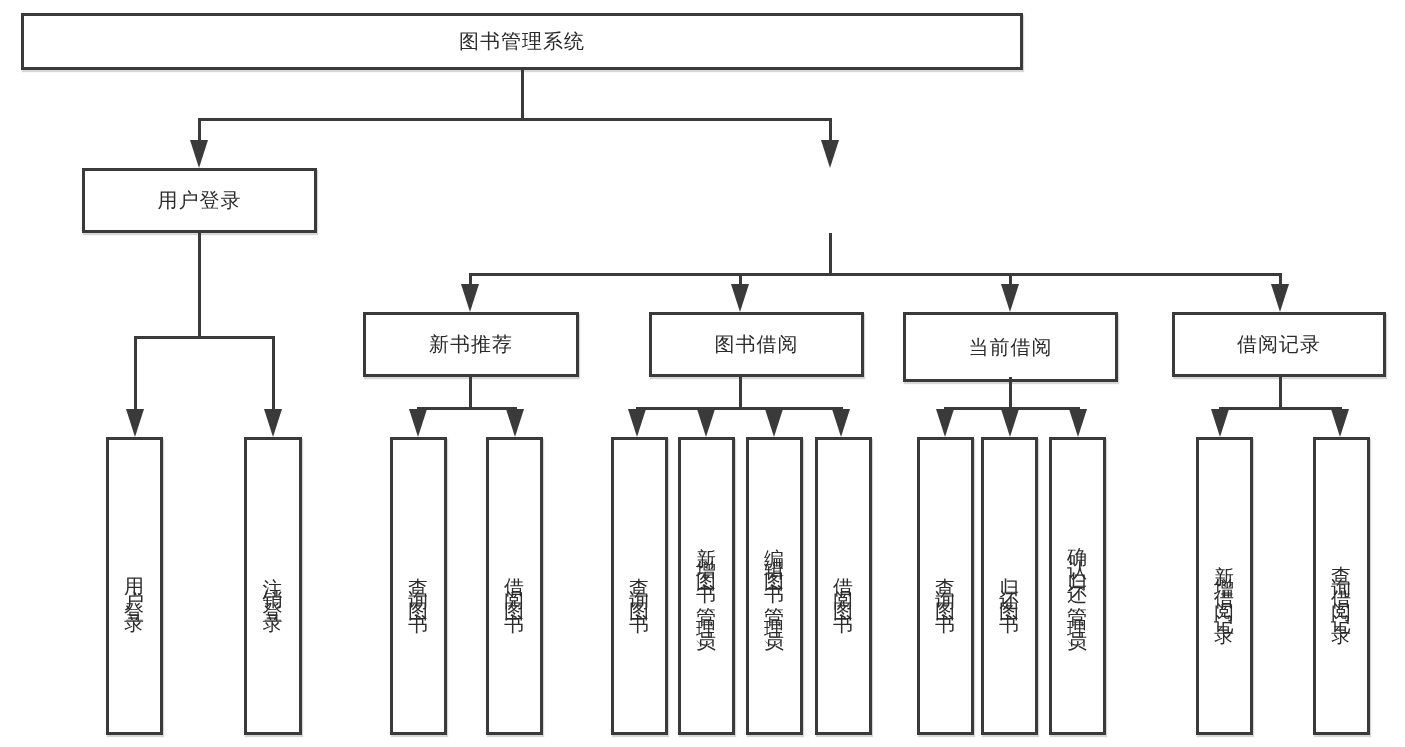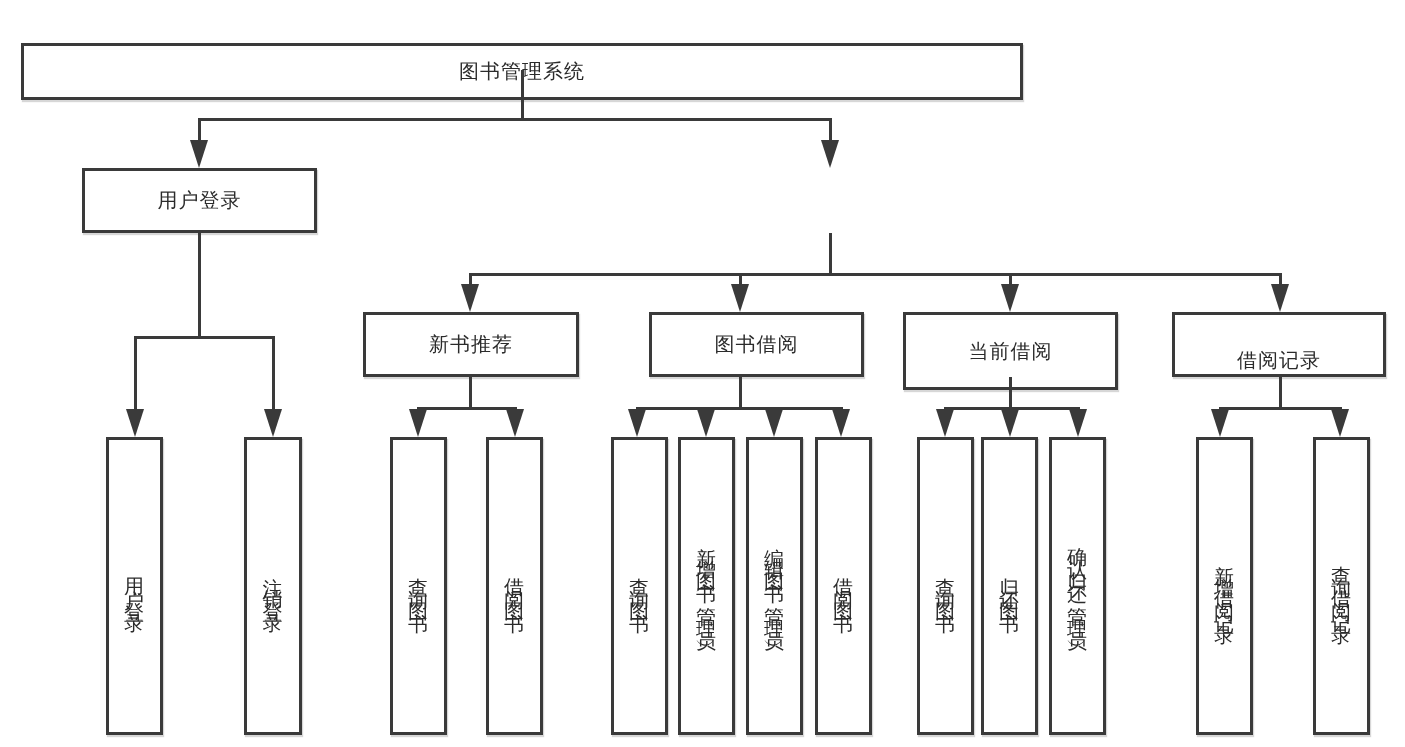--- a/index.html
+++ b/index.html
@@ -53,21 +53,21 @@
     letter-spacing: 1px;
     z-index: 5;
     white-space: nowrap;
   }
 </style>
 </head>
 <body>
 
 <div class="canvas">
 
-  <div class="box" style="left:21px; top:13px; width:1002px; height:57px;margin-top:30px;">
+  <div class="box" style="left:21px; top:13px; width:1002px; height:57px;">
     <span>图书管理系统</span>
   </div>
 
   <div class="vline" style="left:521px; top:70px; height:49px;"></div>
   <div class="hline" style="left:198px; top:118px; width:634px;"></div>
   <div class="vline" style="left:198px; top:118px; height:30px;"></div>
   <div class="arrowhead" style="left:190px; top:140px;"></div>
   <div class="vline" style="left:829px; top:118px; height:30px;"></div>
   <div class="arrowhead" style="left:821px; top:140px;"></div>
 
@@ -92,24 +92,24 @@
   <div class="arrowhead" style="left:1001px; top:284px;"></div>
   <div class="vline" style="left:1279px; top:273px; height:16px;"></div>
   <div class="arrowhead" style="left:1271px; top:284px;"></div>
 
   <div class="box" style="left:363px; top:312px; width:216px; height:65px;">
     <span>新书推荐</span>
   </div>
   <div class="box" style="left:633px; top:312px; width:215px; height:65px;margin-left:16px;">
     <span>图书借阅</span>
   </div>
-  <div class="box" style="left:903px; top:312px; width:215px; height:78px;">
+  <div class="box" style="left:903px; top:312px; width:215px; height:70px;">
     <span>当前借阅</span>
   </div>
-  <div class="box" style="left:1172px; top:312px; width:214px; height:65px;align-items:flex-end;">
+  <div class="box" style="left:1172px; top:312px; width:214px; height:65px;">
     <span>借阅记录</span>
   </div>
 
   <div class="vline" style="left:469px; top:377px; height:33px;"></div>
   <div class="hline" style="left:417px; top:407px; width:100px;"></div>
   <div class="vline" style="left:417px; top:407px; height:8px;"></div>
   <div class="arrowhead" style="left:409px; top:409px;"></div>
   <div class="vline" style="left:514px; top:407px; height:8px;"></div>
   <div class="arrowhead" style="left:506px; top:409px;"></div>
 

